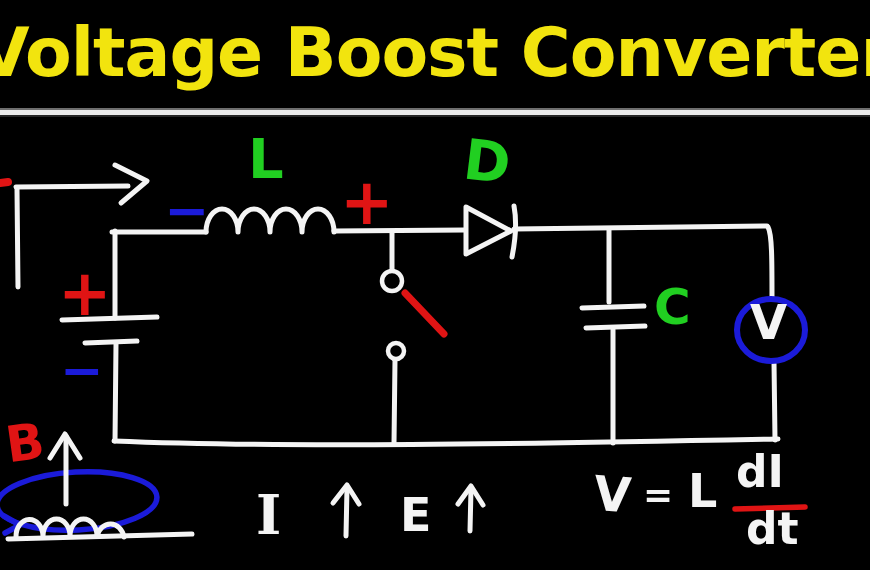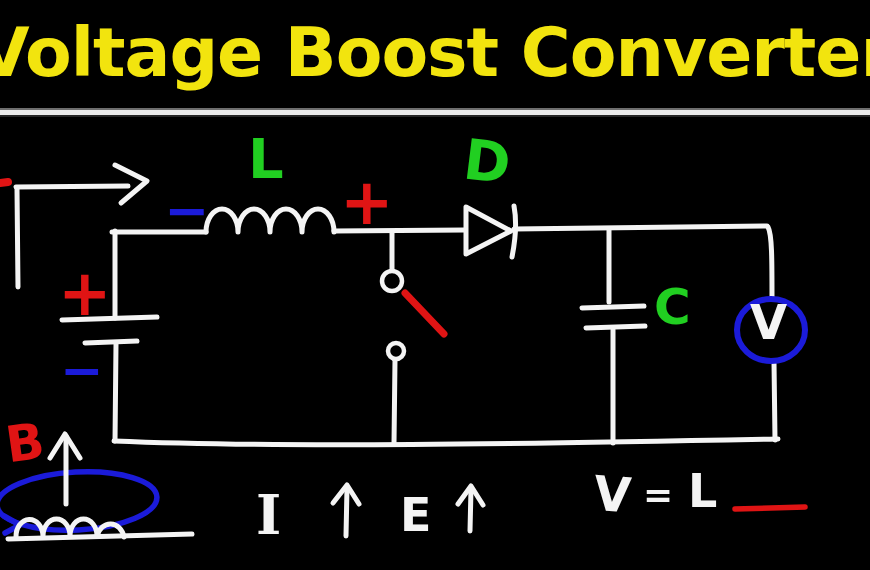--- a/index.html
+++ b/index.html
@@ -106,14 +106,16 @@
   <div class="lbl blue" style="left:60px;top:344px;font-size:52px;">−</div>
   <div class="lbl blue" style="left:164px;top:184px;font-size:54px;">−</div>
   <div class="lbl red" style="left:340px;top:170px;font-size:64px;">+</div>
 
   <div class="lbl white" style="left:256px;top:488px;font-size:54px;font-family:'DejaVu Serif',serif;">I</div>
   <div class="lbl white" style="left:400px;top:492px;font-size:46px;">E</div>
 
   <div class="lbl white" style="left:594px;top:470px;font-size:48px;transform:rotate(4deg);">V</div>
   <div class="lbl white" style="left:643px;top:477px;font-size:36px;">=</div>
   <div class="lbl white" style="left:688px;top:468px;font-size:46px;">L</div>
+  <div class="lbl white" style="left:736px;top:450px;font-size:44px;">dI</div>
+  <div class="lbl white" style="left:746px;top:507px;font-size:44px;">dt</div>
 
 </div>
 
 </body></html>

